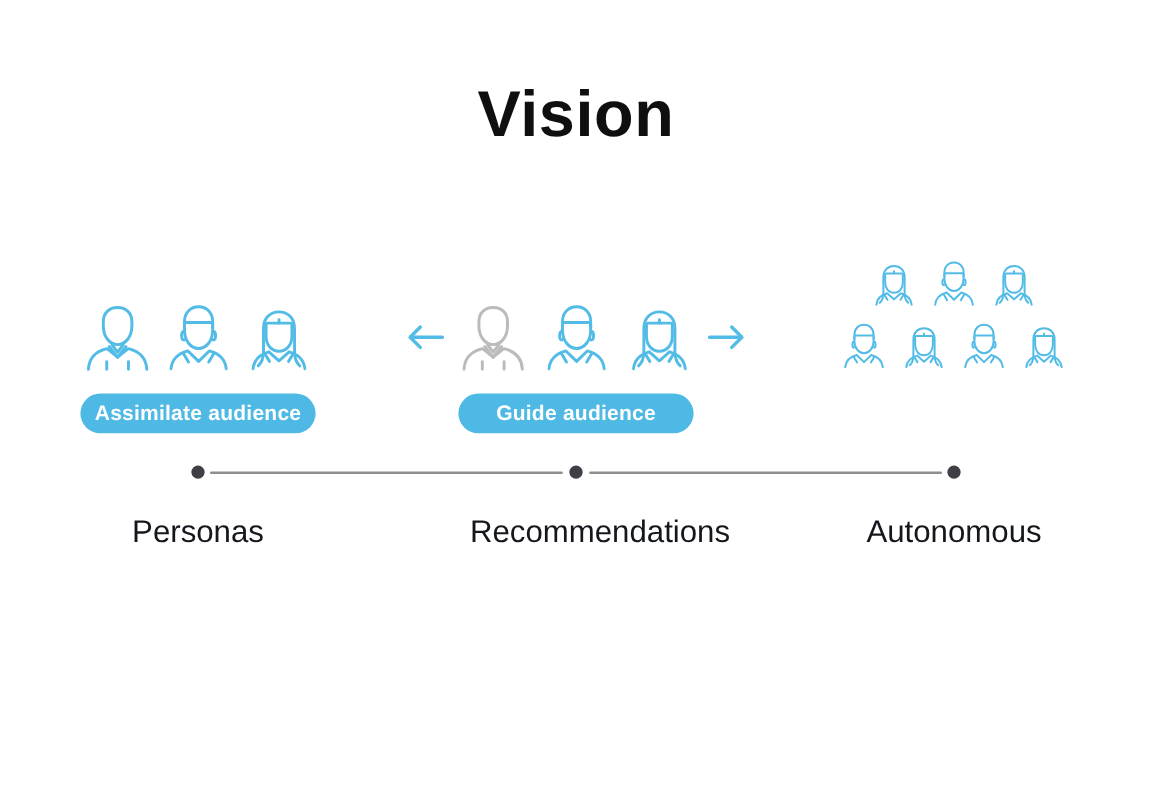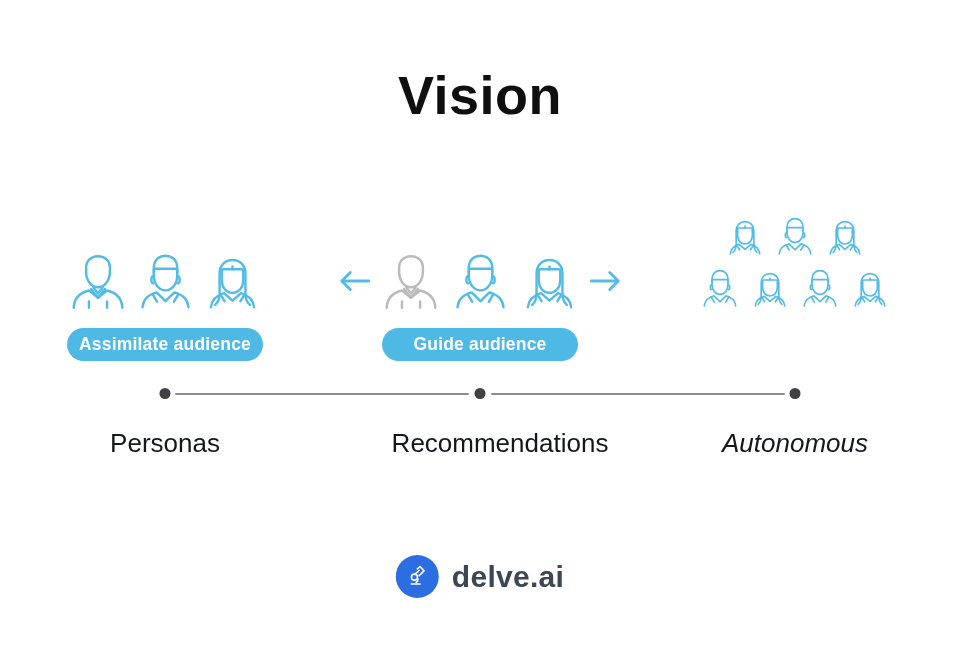--- a/index.html
+++ b/index.html
@@ -160,24 +160,16 @@
   <div>
     <div class="tl-seg" style="left:175px;width:294px;"></div>
     <div class="tl-seg" style="left:491px;width:294px;"></div>
     <div class="tl-dot" style="left:165px;"></div>
     <div class="tl-dot" style="left:480px;"></div>
     <div class="tl-dot" style="left:795px;"></div>
   </div>
 
   <div class="stage-label" style="left:165px;">Personas</div>
   <div class="stage-label" style="left:480px;margin-left:20px;">Recommendations</div>
-  <div class="stage-label" style="left:795px;font-style:italic;">Autonomous</div>
+  <div class="stage-label" style="left:795px;">Autonomous</div>
 
-  <div class="logo">
-    <div class="logo-circle">
-      <svg width="25" height="25" viewBox="0 0 24 24">
-          <use href="#microscope"></use>
-        </svg>
-    </div>
-    <div class="brand">delve.ai</div>
-  </div>
 
 </div>
 
 </body></html>

